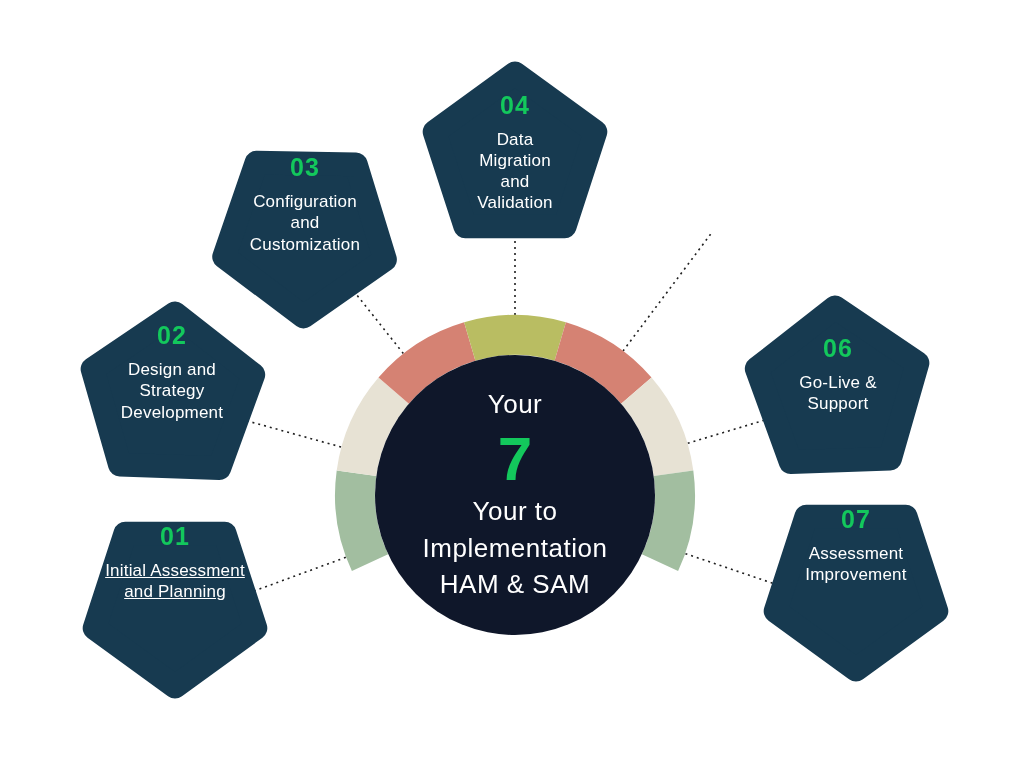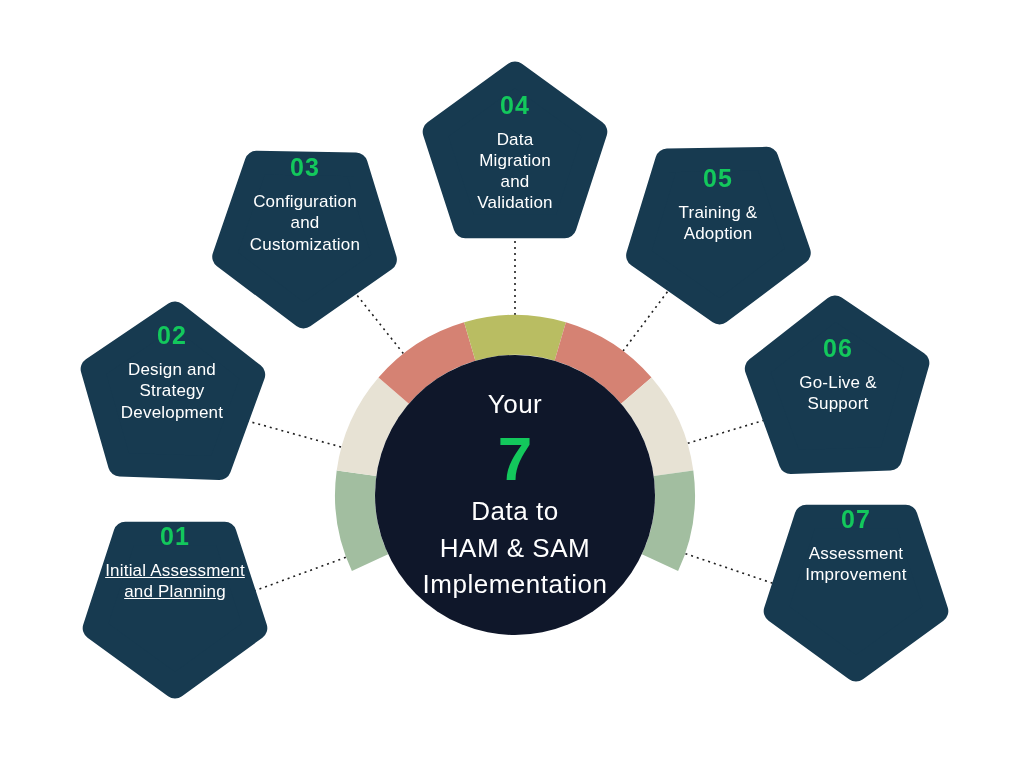--- a/index.html
+++ b/index.html
@@ -64,23 +64,23 @@
     <path d="M -136.5 -117.4 A 180 180 0 0 1 -50.9 -172.7 L -39.6 -134.3 A 140 140 0 0 0 -106.1 -91.3 Z" fill="#D58273"></path>
     <path d="M -50.9 -172.7 A 180 180 0 0 1 50.9 -172.7 L 39.6 -134.3 A 140 140 0 0 0 -39.6 -134.3 Z" fill="#B9BD62"></path>
     <path d="M 50.9 -172.7 A 180 180 0 0 1 136.5 -117.4 L 106.1 -91.3 A 140 140 0 0 0 39.6 -134.3 Z" fill="#D58273"></path>
     <path d="M 136.5 -117.4 A 180 180 0 0 1 178.3 -24.6 L 138.7 -19.1 A 140 140 0 0 0 106.1 -91.3 Z" fill="#E7E2D4"></path>
     <path d="M 178.3 -24.6 A 180 180 0 0 1 163.1 76.1 L 126.9 59.2 A 140 140 0 0 0 138.7 -19.1 Z" fill="#A2BEA0"></path>
   </svg>
 
   <div class="center-circle">
     <div class="line">Your</div>
     <div class="big">7</div>
-    <div class="line">Data to</div>
+    <div class="line">Your to</div>
+    <div class="line">Implementation</div>
     <div class="line">HAM &amp; SAM</div>
-    <div class="line">Implementation</div>
   </div>
 
   <div class="node" style="left:65px; top:492px;">
     <svg class="pent" viewBox="-130 -130 260 260" aria-hidden="true">
       <g transform="rotate(180)">
           <polygon points="0,-100 95.1,-30.9 58.8,80.9 -58.8,80.9 -95.1,-30.9"></polygon>
         </g>
     </svg>
     <div class="node-text" style="transform: translateY(-40px);">
       <div class="num">01</div>
@@ -117,31 +117,20 @@
       <g transform="rotate(0)">
           <polygon points="0,-100 95.1,-30.9 58.8,80.9 -58.8,80.9 -95.1,-30.9"></polygon>
         </g>
     </svg>
     <div class="node-text" style="transform: translateY(-6px);">
       <div class="num">04</div>
       <div class="label" style="max-width:88px;">Data Migration and Validation</div>
     </div>
   </div>
 
-  <div class="node" style="left:608px; top:118px;">
-    <svg class="pent" viewBox="-130 -130 260 260" aria-hidden="true">
-      <g transform="rotate(35)">
-          <polygon points="0,-100 95.1,-30.9 58.8,80.9 -58.8,80.9 -95.1,-30.9"></polygon>
-        </g>
-    </svg>
-    <div class="node-text" style="transform: translateY(-24px);">
-      <div class="num">05</div>
-      <div class="label" style="max-width:96px;">Training &amp; Adoption</div>
-    </div>
-  </div>
 
   <div class="node" style="left:728px; top:282px;">
     <svg class="pent" viewBox="-130 -130 260 260" aria-hidden="true">
       <g transform="rotate(70)">
           <polygon points="0,-100 95.1,-30.9 58.8,80.9 -58.8,80.9 -95.1,-30.9"></polygon>
         </g>
     </svg>
     <div class="node-text" style="transform: translateY(-18px);">
       <div class="num">06</div>
       <div class="label" style="max-width:92px;">Go-Live &amp; Support</div>

